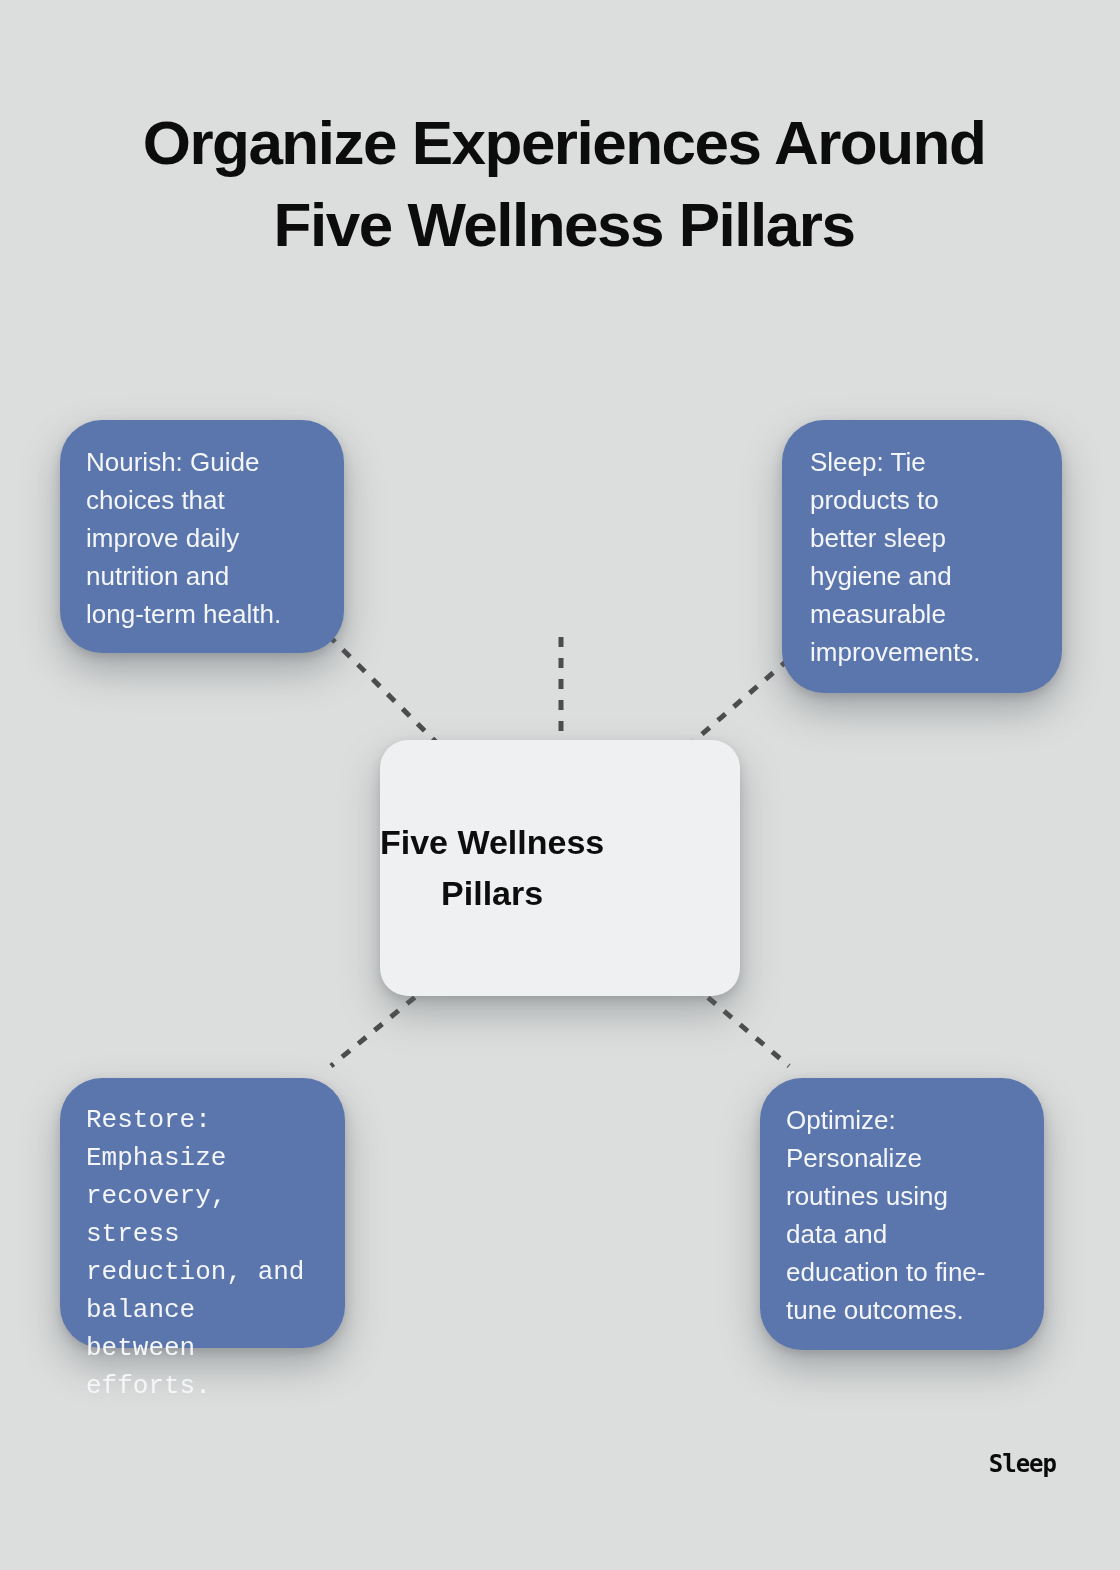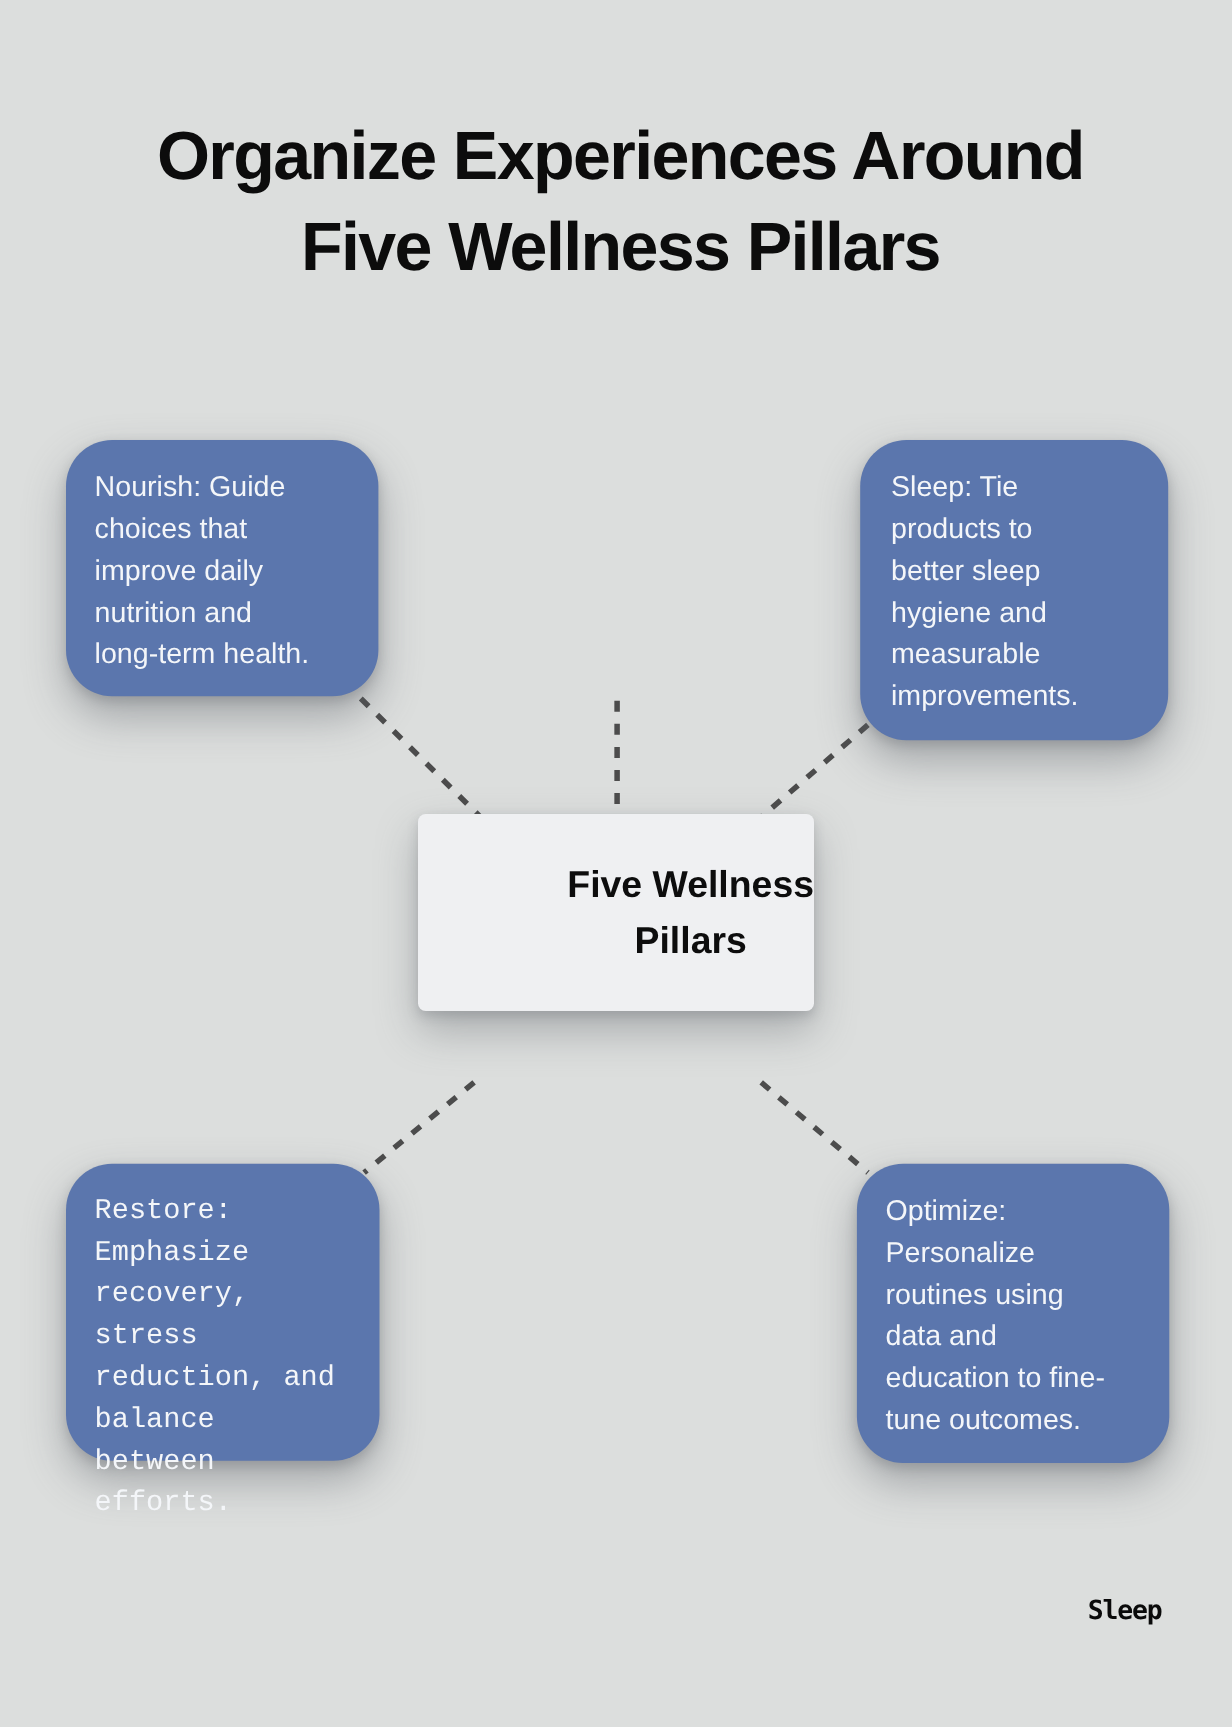--- a/index.html
+++ b/index.html
@@ -43,46 +43,47 @@
     stroke-dasharray: 10 11;
     fill: none;
   }
   .node {
     position: absolute;
     box-sizing: border-box;
     background: var(--node-fill, #5b76ad);
     border-radius: 42px;
     padding: 24px 26px;
     box-shadow: 0 18px 38px rgba(96,100,106,.45), 0 4px 10px rgba(96,100,106,.28);
+    margin-top: 20px;
   }
   .node p {
     margin: 0;
     font-size: 26px;
     line-height: 1.46;
     color: var(--node-text, #f4f6f9);
     white-space: pre-line;
   }
   .node-nourish  { left: 60px;  top: 400px;  width: 284px; height: 233px; }
   .node-perform  { left: 419px; top: 400px;  width: 287px; height: 233px; }
   .node-sleep    { left: 782px; top: 400px;  width: 280px; height: 273px; padding-left: 28px; }
   .node-restore  { left: 60px;  top: 1058px; width: 285px; height: 270px; font-family: Liberation Mono, monospace; }
-  .node-optimize { left: 779px; top: 1058px; width: 284px; height: 272px; }
+  .node-optimize { left: 760px; top: 1058px; width: 284px; height: 272px; }
   .center-node {
     position: absolute;
     left: 380px;
     top: 740px;
     width: 360px;
-    height: 179px;
+    height: 256px;
     box-sizing: border-box;
     background: var(--center-fill, #eff0f2);
-    border-radius: 7px;
+    border-radius: 28px;
     box-shadow: 0 18px 38px rgba(96,100,106,.40), 0 4px 10px rgba(96,100,106,.25);
     display: flex;
     align-items: center;
-    justify-content: flex-end;
+    justify-content: flex-start;
   }
   .center-node p {
     margin: 0;
     font-size: 34px;
     font-weight: bold;
     line-height: 1.5;
     text-align: center;
     color: var(--center-text, #0d0d0d);
     white-space: pre-line;
   }

